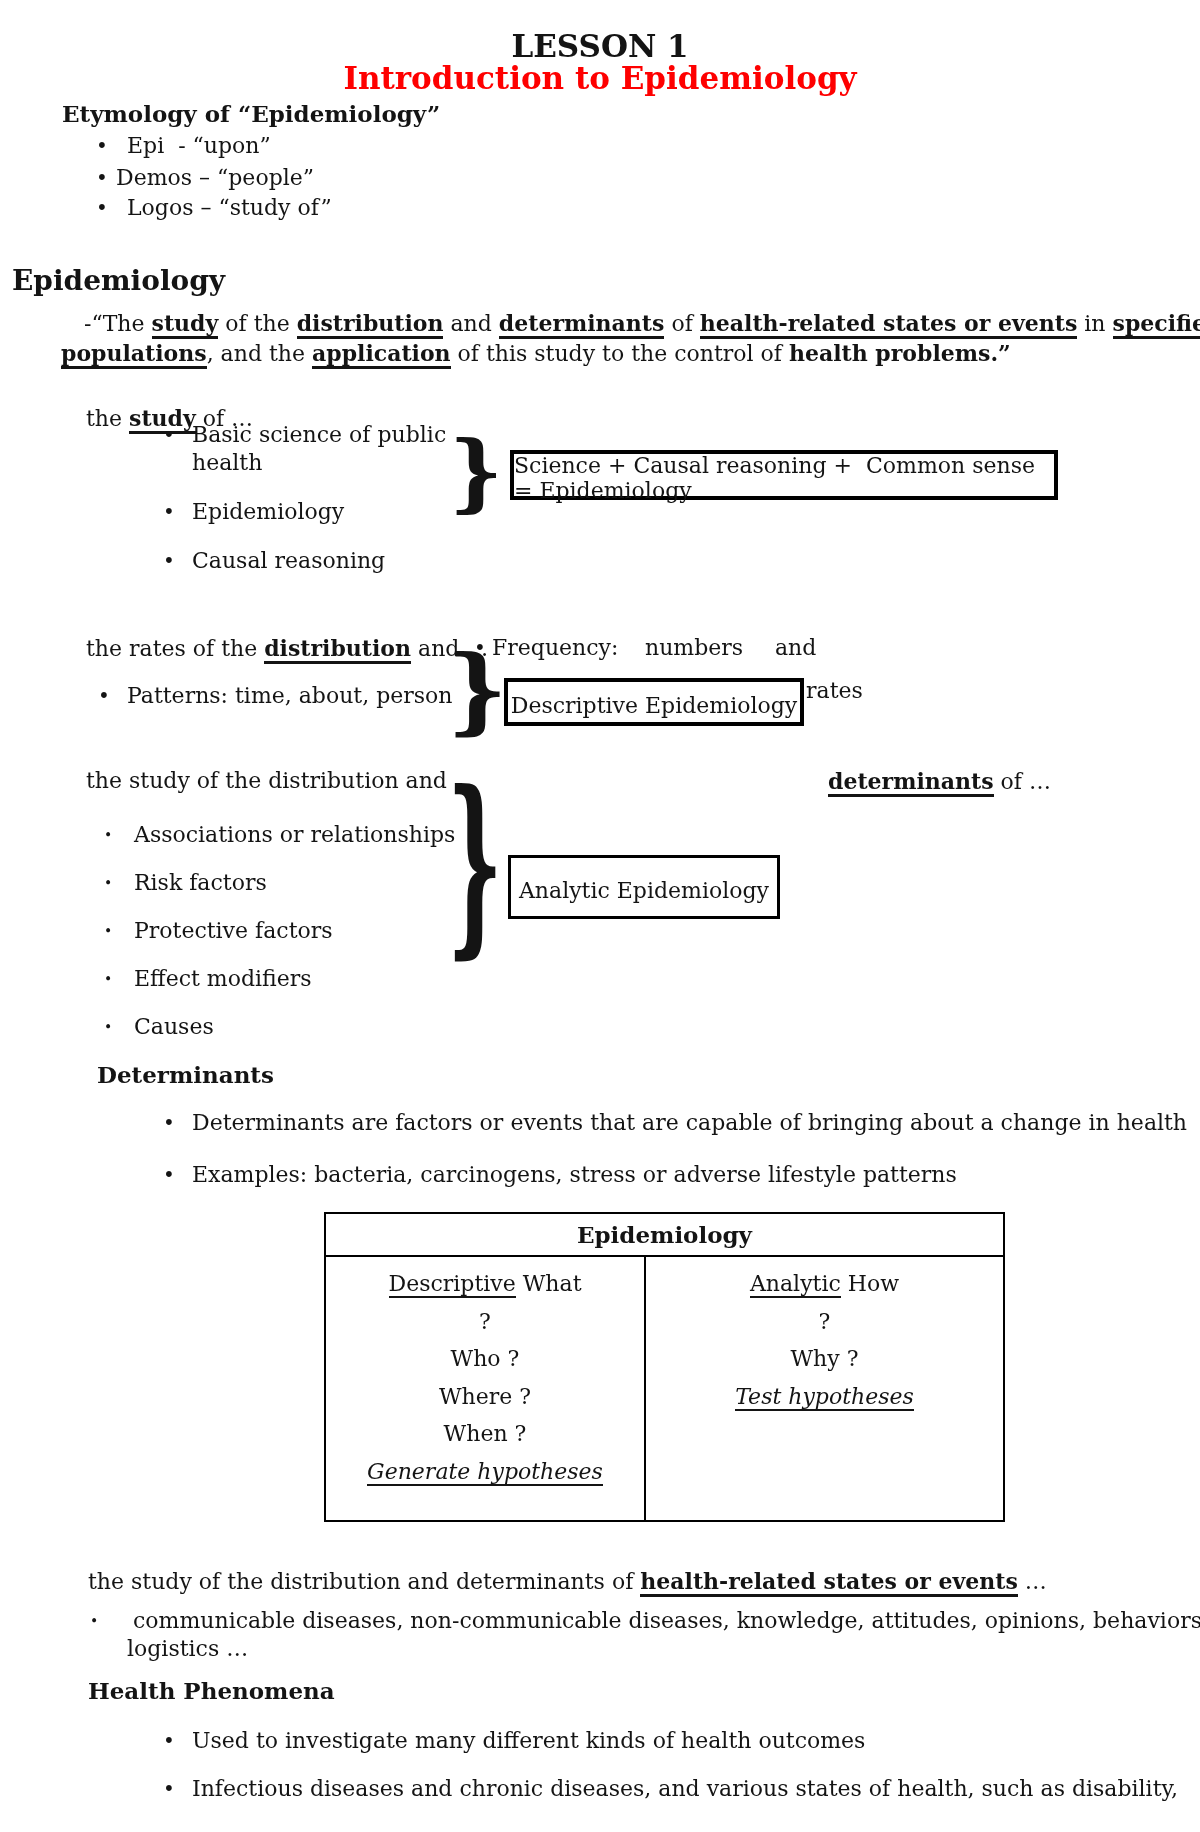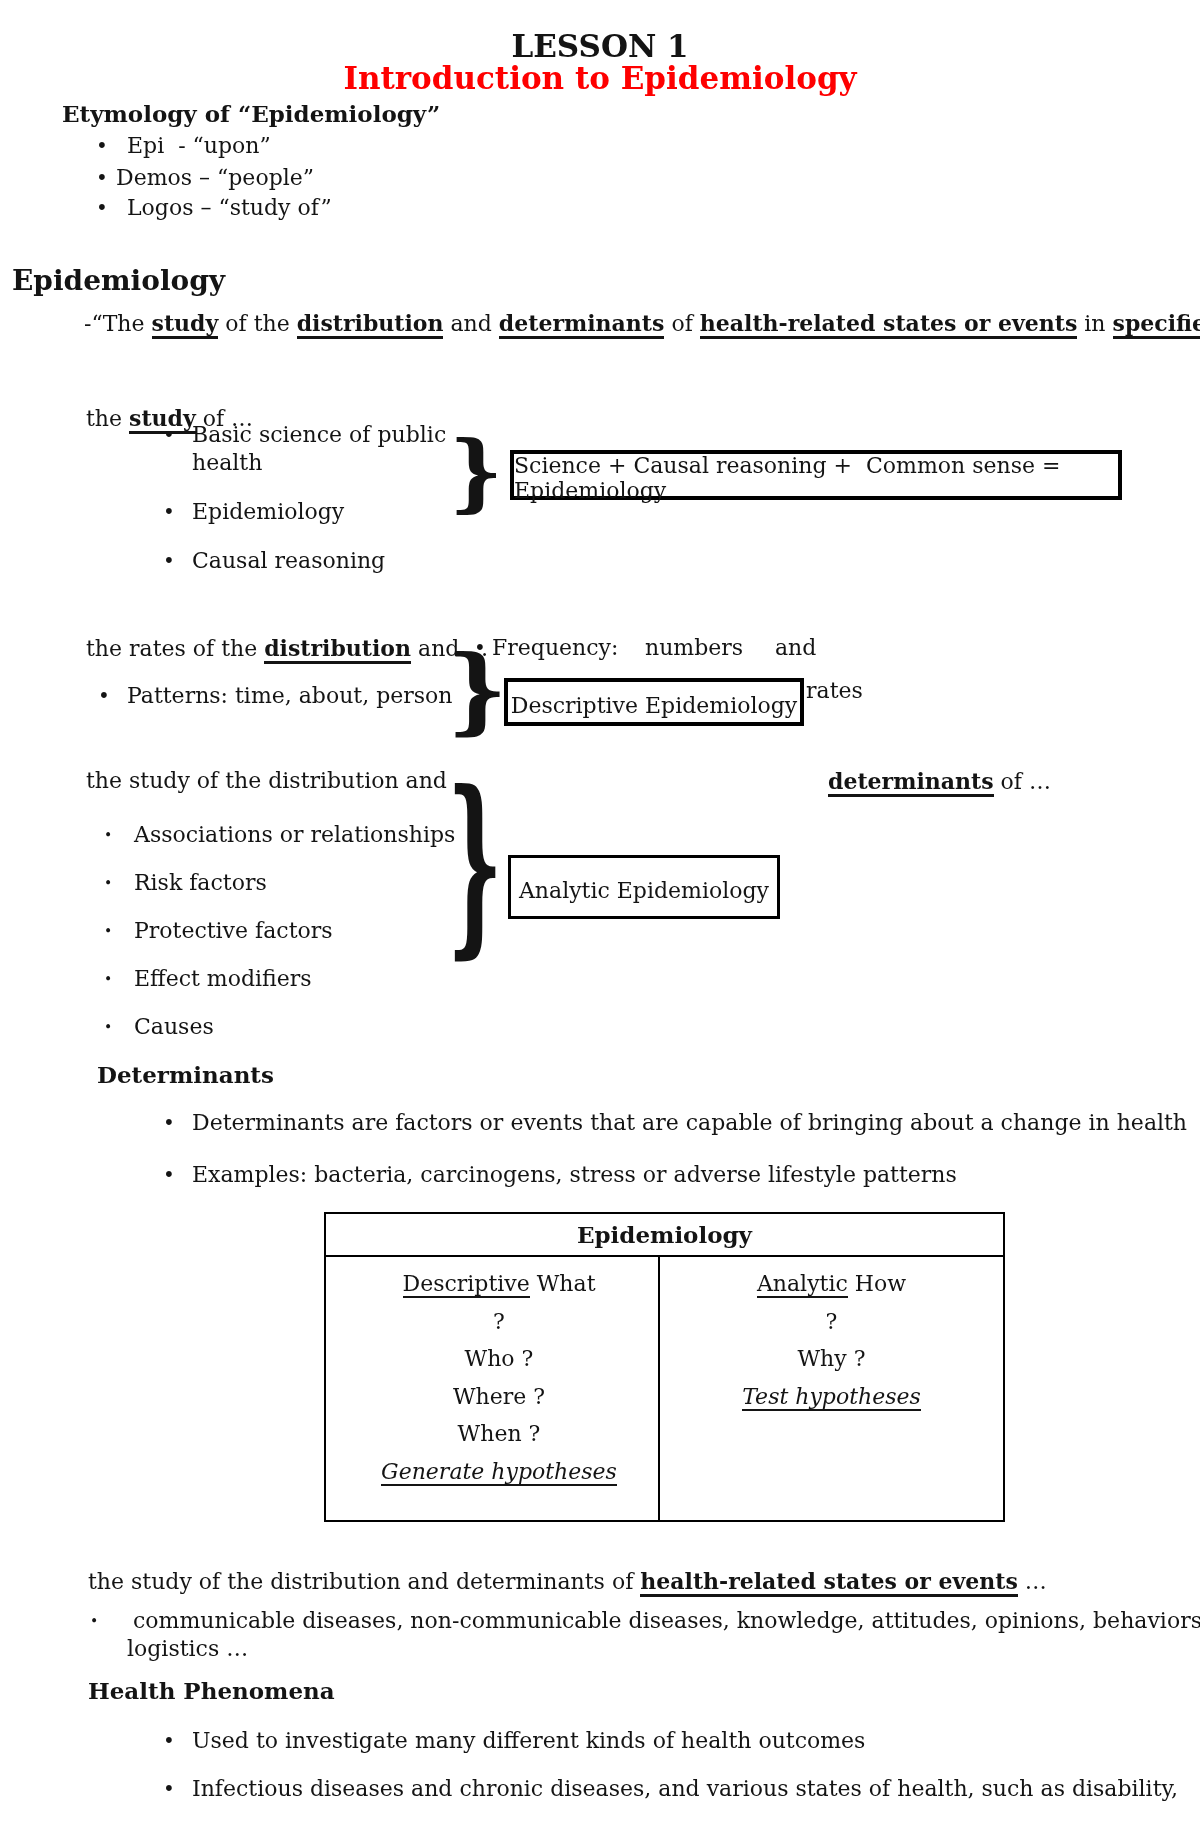--- a/index.html
+++ b/index.html
@@ -24,21 +24,21 @@
   .bx { position:absolute; border:4px solid #000; box-sizing:border-box;
         display:flex; align-items:center; justify-content:center;
         font-size:22px; padding-top:6px; }
   
   .tbl { position:absolute; left:324px; top:1212px; width:681px; height:310px;
          border:2px solid #000; box-sizing:border-box; }
   .tbl-head { height:41px; line-height:41px; border-bottom:2px solid #000;
               text-align:center; font-weight:700; font-size:23px; }
   .tbl-body { display:flex; height:265px; }
   .tcell { box-sizing:border-box; padding-top:8px; }
-  .tcell-l { width:320px; border-right:2px solid #000;margin-left:14px; }
+  .tcell-l { width:320px; border-right:2px solid #000; }
   .tcell-r { flex:1; }
   .tl { height:37.5px; line-height:37.5px; text-align:center; font-size:22px; }
 </style>
 </head>
 <body>
 
 <div class="page">
 
   <div class="ln h1 center" style="top:30px;"><span>LESSON 1</span></div>
   <div class="ln h1 center" style="top:62px; color:#fe0000;"><span>Introduction to Epidemiology</span></div>
@@ -50,35 +50,38 @@
   <span class="blt" style="left:96px; top:163px;">•</span>
   <div class="ln" style="left:116px; top:163px;text-align:right;"><span>Demos – “people”</span></div>
   <span class="blt" style="left:96px; top:193px;">•</span>
   <div class="ln" style="left:127px; top:193px;"><span>Logos – “study of”</span></div>
 
   <div class="ln h2" style="left:12px; top:264px;"><span>Epidemiology</span></div>
 
   <div class="ln" style="left:84px; top:308px;">
     <span>-“The </span><span class="bu">study</span><span> of the </span><span class="bu">distribution</span><span> and </span><span class="bu">determinants</span><span> of </span><span class="bu">health-related states or events</span><span> in </span><span class="bu">specified</span>
   </div>
+  <div class="ln" style="left:61px; top:338px;">
+    <span class="bu">populations</span><span>, and the </span><span class="bu">application</span><span> of this study to the control of </span><span class="b">health problems.”</span>
+  </div>
 
   <div class="ln" style="left:86px; top:403px;">
     <span>the </span><span class="bu">study</span><span> of …</span>
   </div>
 
   <span class="blt" style="left:163px; top:420px;">•</span>
   <div class="ln" style="left:192px; top:420px;"><span>Basic science of public</span></div>
   <div class="ln" style="left:192px; top:448px;"><span>health</span></div>
   <span class="blt" style="left:163px; top:497px;">•</span>
   <div class="ln" style="left:192px; top:497px;"><span>Epidemiology</span></div>
   <span class="blt" style="left:163px; top:546px;">•</span>
   <div class="ln" style="left:192px; top:546px;"><span>Causal reasoning</span></div>
 
   <span class="brace" style="left:449px; top:430px; font-size:84px;">}</span>
-  <div class="bx" style="left:510px; top:450px; width:612px; height:50px;">
+  <div class="bx" style="left:510px; top:450px; width:548px; height:50px;">
       <span>Science + Causal reasoning +&nbsp; Common sense = Epidemiology</span>
     </div>
 
   <div class="ln" style="left:86px; top:633px;">
     <span>the rates of the </span><span class="bu">distribution</span><span> and … </span>
   </div>
   <span class="blt" style="left:474px; top:633px;">•</span>
   <div class="ln" style="left:492px; top:633px;"><span>Frequency:</span></div>
   <div class="ln" style="left:645px; top:633px;"><span>numbers</span></div>
   <div class="ln" style="left:775px; top:633px;"><span>and</span></div>

